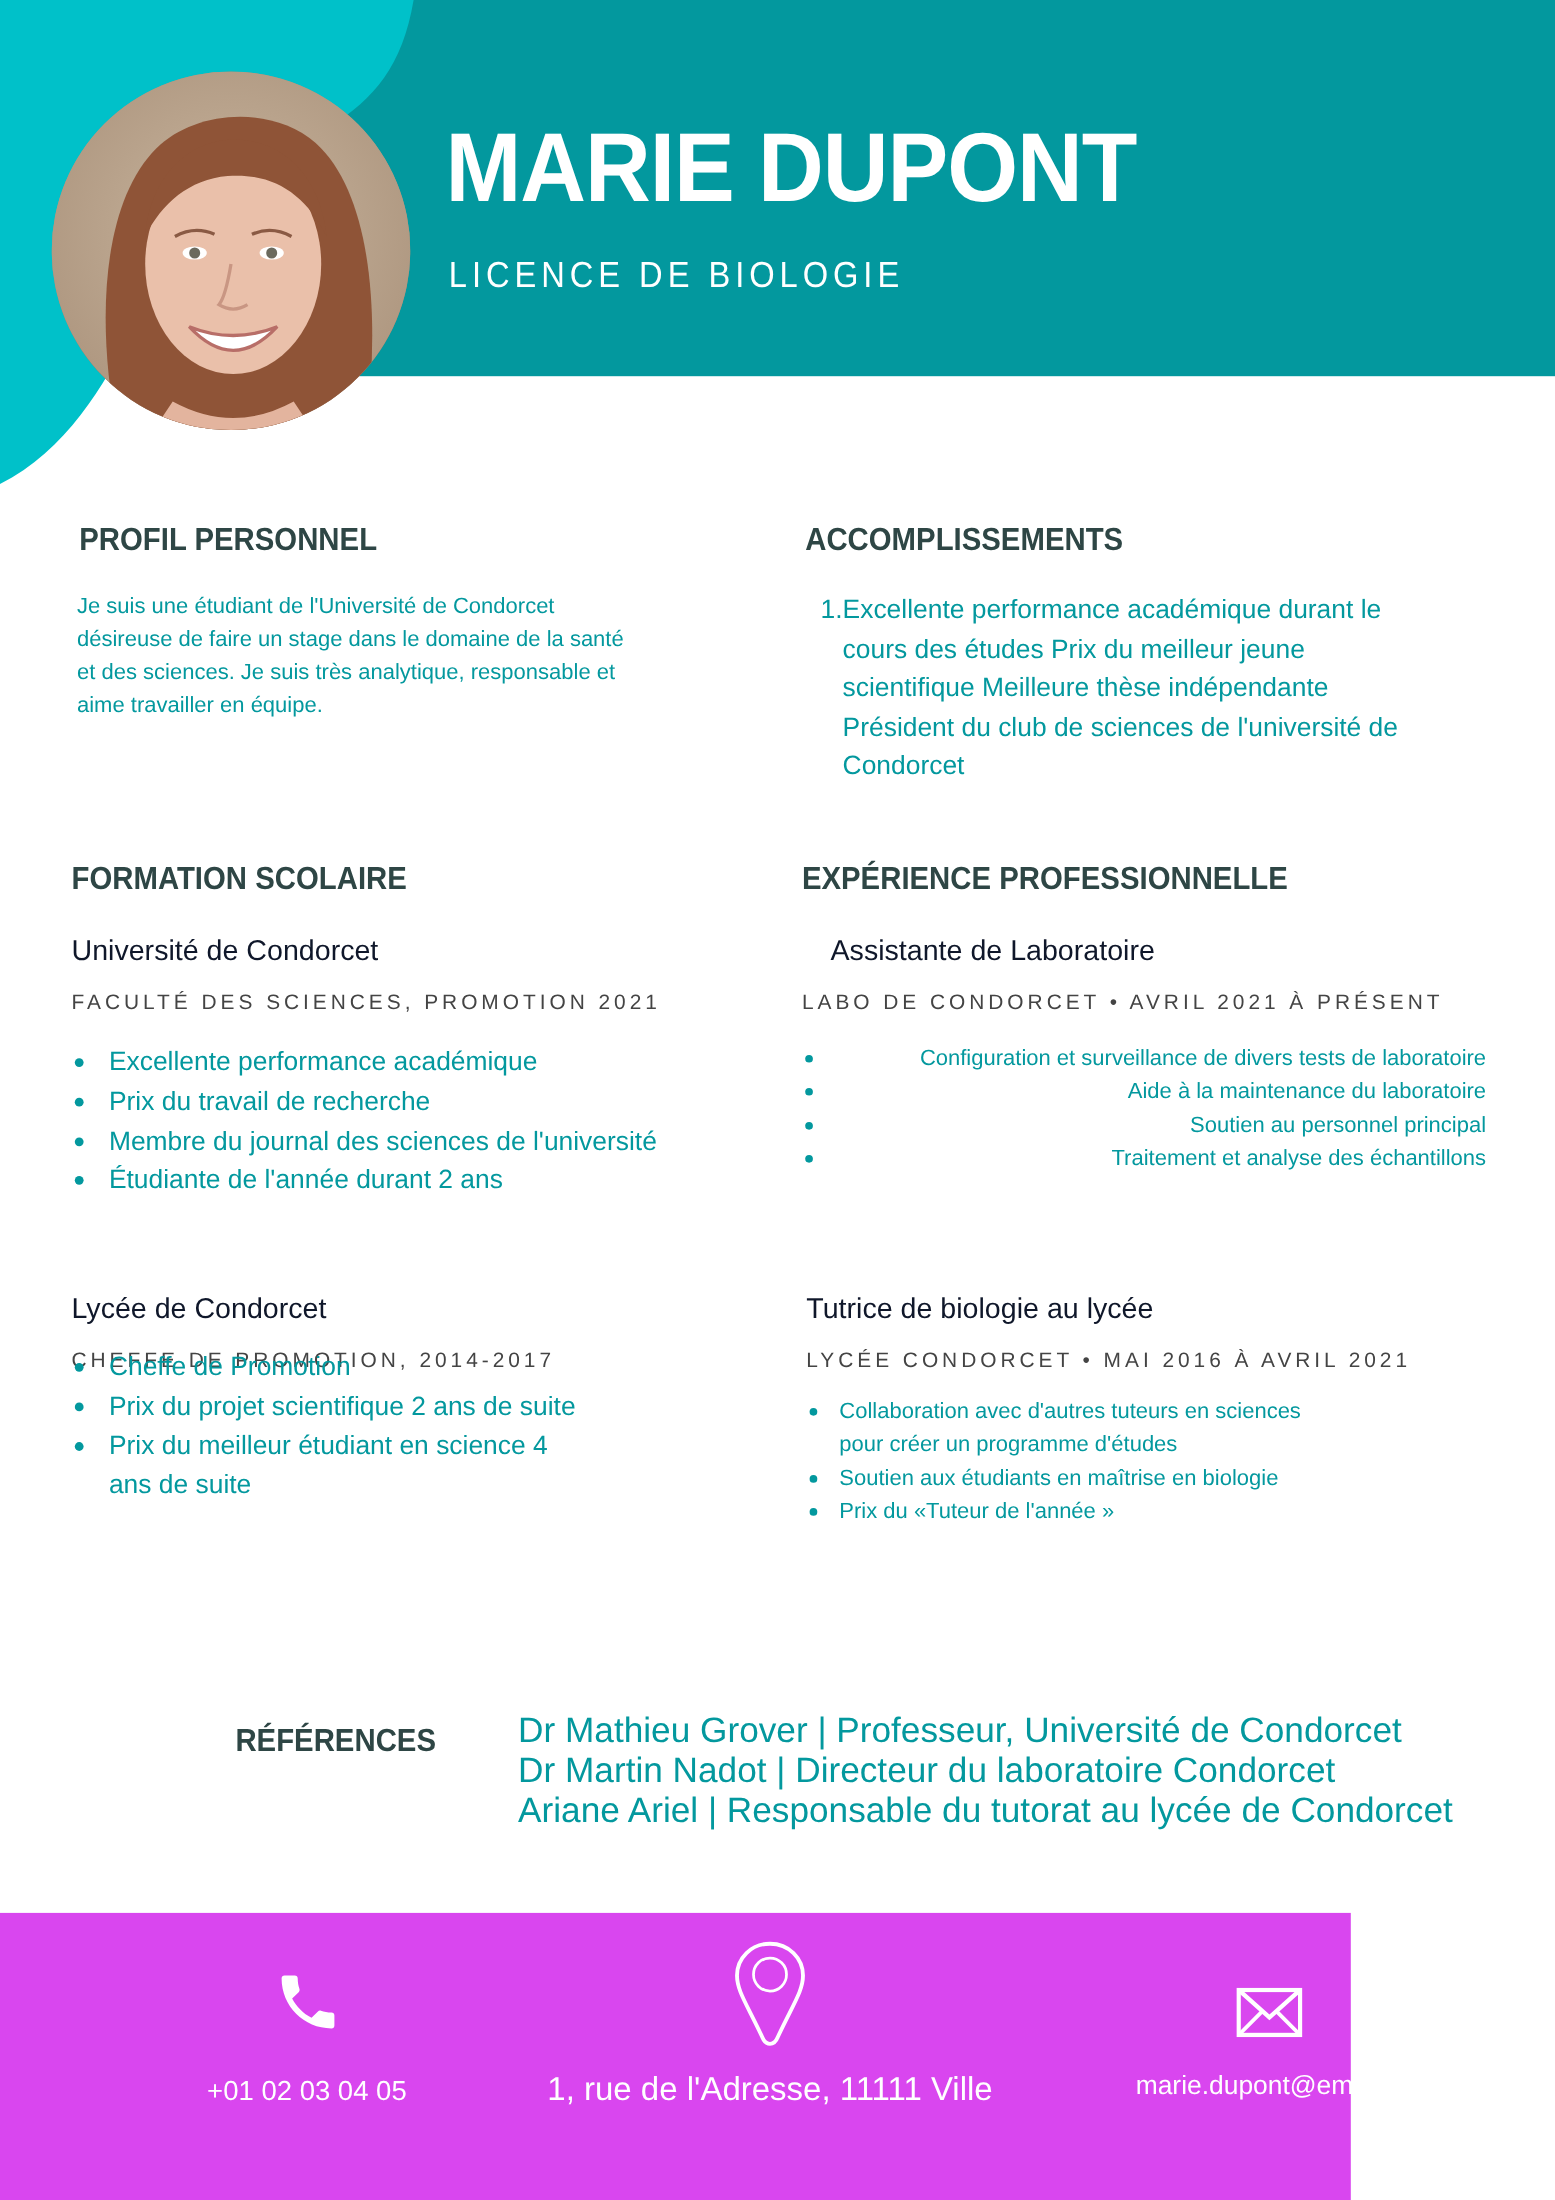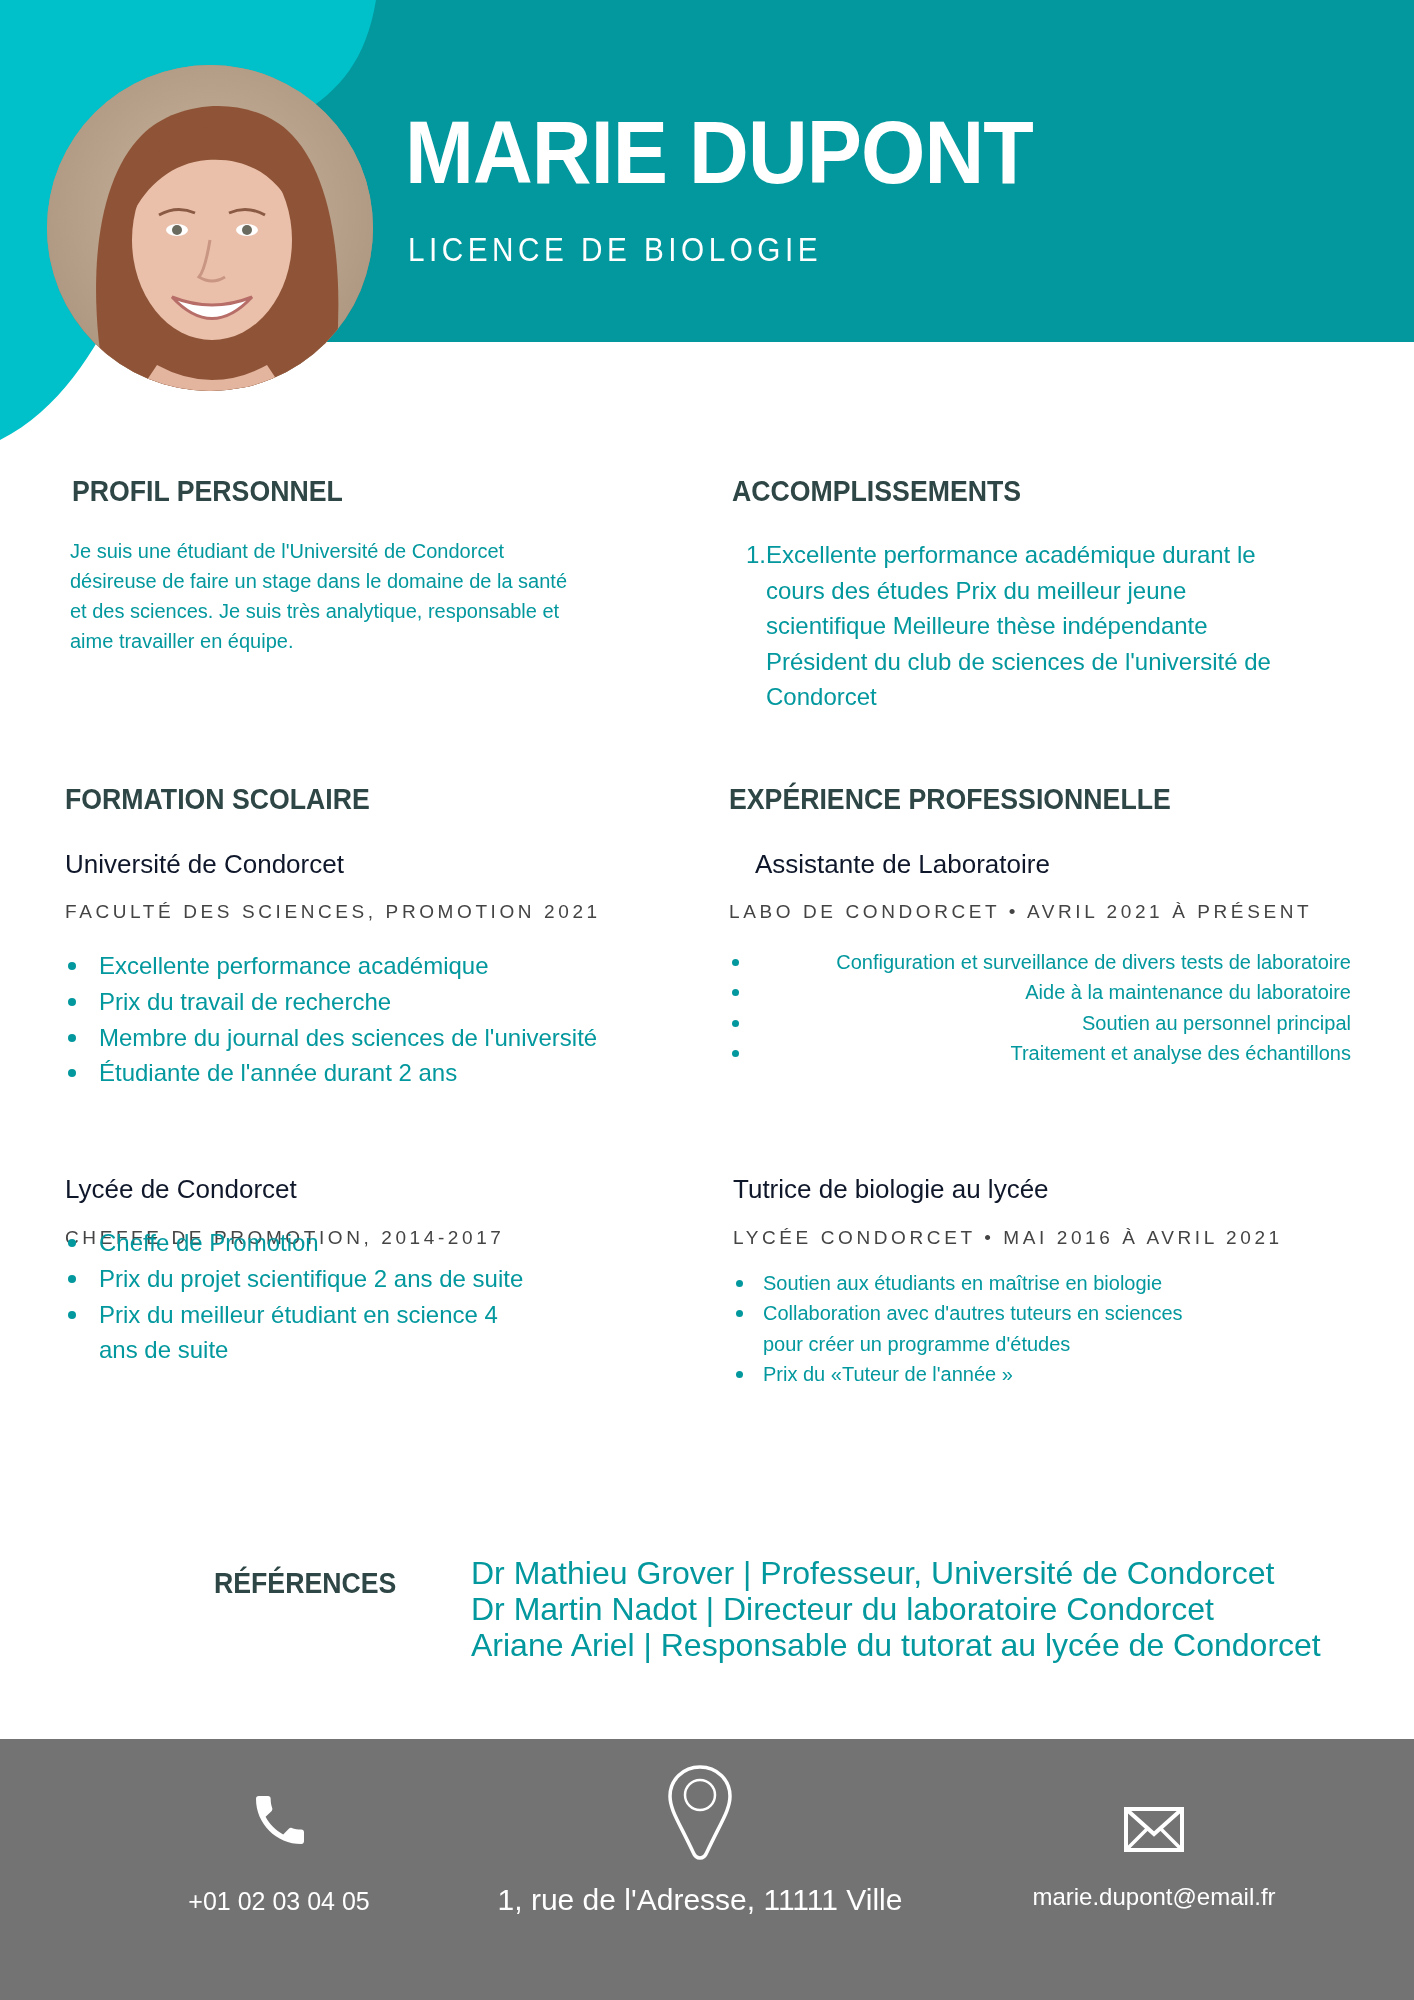--- a/index.html
+++ b/index.html
@@ -58,21 +58,21 @@
   .bl-small li { padding-left: 30px; }
   .bl-small li::before { left: 3px; top: 12px; width: 7px; height: 7px; }
 
   .bl-center li { padding-left: 0; text-align: right; }
   .bl-center li span { display: block; padding-left: 30px; }
 
   .refs { left: 471px; top: 1555px; font-size: 32px; line-height: 36px; white-space: nowrap; }
   .refs-title { left: 214px; top: 1569px; }
 
   
-  .footer { left: 0; top: 1739px; width: 1414px; height: 261px; background: #737373; }
+  .footer { left: 0; top: 1739px; width: 1228px; height: 261px; background: #d946ef; }
   .footer-item { position: absolute; top: 0; width: 420px; margin-left: -210px; text-align: center; }
   .footer-icon { position: absolute; left: 50%; }
   .footer-text { position: absolute; left: 0; width: 100%; color: #ffffff; white-space: nowrap; line-height: 1; }
 </style>
 </head>
 <body>
 
 <div class="abs header-band"></div>
 <svg class="abs blob" viewBox="0 0 1414 460" xmlns="http://www.w3.org/2000/svg">
   <path d="M0 0 L376 0 C366 60 340 90 300 115 C220 165 160 220 120 300 C95 350 60 410 0 440 Z" fill="#00c1c9"></path>
@@ -158,22 +158,22 @@
       <span>Soutien au personnel principal</span>
     </li>
   <li>
       <span>Traitement et analyse des échantillons</span>
     </li>
 </ul>
 
 <div class="abs entry-title" style="left:733px; top:1176px;">Tutrice de biologie au lycée</div>
 <div class="abs entry-meta" style="left:733px; top:1228px;">LYCÉE CONDORCET • MAI 2016 À AVRIL 2021</div>
 <ul class="abs bullets bl-small body-teal" style="left:733px; top:1268px; width:470px;">
+  <li>Collaboration avec d'autres tuteurs en sciences pour créer un programme d'études</li>
   <li>Soutien aux étudiants en maîtrise en biologie</li>
-  <li>Collaboration avec d'autres tuteurs en sciences pour créer un programme d'études</li>
   <li>Prix du «Tuteur de l'année »</li>
 </ul>
 
 <div class="abs section-title refs-title">RÉFÉRENCES</div>
 <div class="abs refs body-teal">
   <div>Dr Mathieu Grover | Professeur, Université de Condorcet</div>
   <div>Dr Martin Nadot | Directeur du laboratoire Condorcet</div>
   <div>Ariane Ariel | Responsable du tutorat au lycée de Condorcet</div>
 </div>
 

